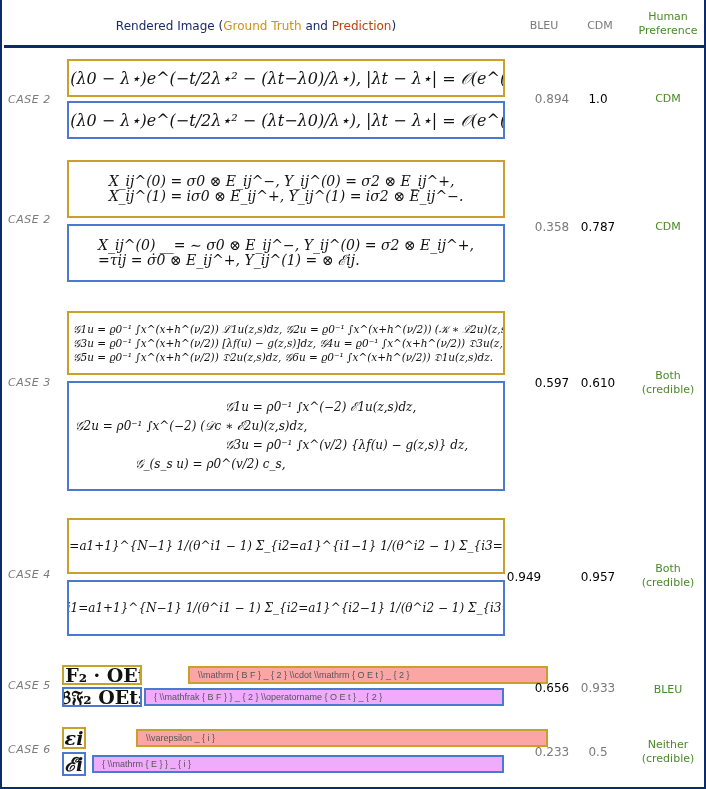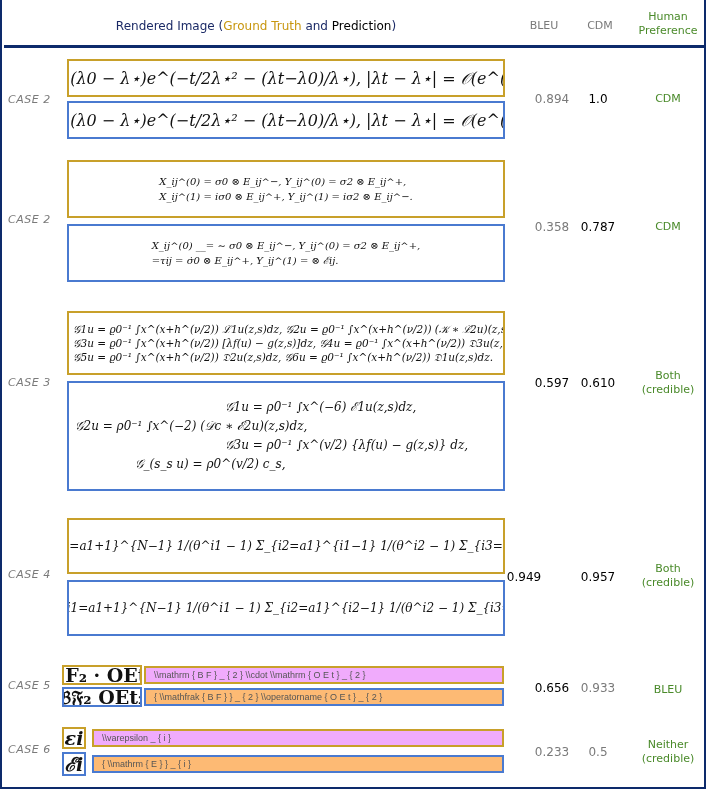--- a/index.html
+++ b/index.html
@@ -2,43 +2,43 @@
 <html><head>
 <meta charset="utf-8">
 <style>
   * { box-sizing: border-box; margin: 0; padding: 0; }
   body { width: 706px; height: 789px; background: #ffffff; font-family: "DejaVu Sans", sans-serif; overflow: hidden; }
   .frame { position: absolute; left: 0; top: 0; width: 706px; height: 789px; border: 2px solid #0d2a6b; border-top: none; }
   .header { position: absolute; left: 0; top: 0; width: 704px; height: 46px; }
   .header-rule { position: absolute; left: 4px; top: 45px; width: 700px; height: 3px; background: #0d2a6b; }
   .hdr-title { position: absolute; left: 0; width: 512px; top: 19px; text-align: center; font-size: 12px; color: #1b2a66; font-family: "DejaVu Sans", sans-serif; }
   .gt { color: #c8960e; }
-  .pr { color: #000000; margin-top: 48px; }
+  .pr { color: #c2410c; margin-top: 48px; }
   .hdr-col { position: absolute; font-size: 11px; text-align: center; }
   .hdr-bleu { left: 524px; top: 19px; width: 40px; color: #7a7a7a; }
   .hdr-cdm { left: 580px; top: 19px; width: 40px; color: #7a7a7a; }
   .hdr-pref { left: 630px; top: 10px; width: 76px; color: #4a8a2a; line-height: 14px; }
 
   .case-label { position: absolute; left: 8px; width: 55px; font-size: 11px; color: #7a7a7a; letter-spacing: 0.5px; font-style: italic; }
   .box { position: absolute; border: 2px solid; background: #fff; display: flex; align-items: center; justify-content: center; font-family: "DejaVu Serif", serif; color: #111; overflow: hidden; white-space: nowrap; }
   .box.gt-b { border-color: #c8a02a; }
   .box.pr-b { border-color: #4a7ad0; }
   .metric { position: absolute; font-size: 12px; text-align: center; width: 50px; }
   .m-grey { color: #7a7a7a; }
   .m-green { color: #000000; }
   .pref { position: absolute; width: 76px; text-align: center; font-size: 11px; color: #4a8a2a; line-height: 14px; }
 
   .eq1 { font-size: 16px; font-style: italic; }
-  .eq2 { font-size: 10px; font-style: italic; line-height: 15px; text-align: left; }
+  .eq2 { font-size: 14px; font-style: italic; line-height: 15px; text-align: left; }
   .eq3 { font-size: 10.5px; font-style: italic; line-height: 14px; text-align: left; }
   .eq4 { font-size: 15px; font-style: italic; }
   .small-math { font-size: 19px; font-weight: bold; padding: 0 2px; }
   .code-bar { position: absolute; border: 2px solid; font-size: 9px; color: #555; font-family: "Liberation Sans", sans-serif; padding-left: 8px; display: flex; align-items: center; white-space: nowrap; overflow: hidden; }
-  .code-gt { background: #f0abfc; border-color: #c8a02a; }
-  .code-pr { background: #fdba74; border-color: #4a7ad0; text-align: right; }
+  .code-gt { background: #fca5a5; border-color: #c8a02a; margin-left: 44px; }
+  .code-pr { background: #f0abfc; border-color: #4a7ad0; text-align: right; }
   .line { display: block; }
 </style>
 </head>
 <body>
 
 <div class="frame"></div>
 
 <div class="header">
   <div class="hdr-title">
     <span>Rendered Image (</span><span class="gt">Ground Truth</span><span> and </span><span class="pr">Prediction</span><span>)</span>
@@ -83,21 +83,21 @@
 <div class="case-label" style="top:376px">CASE 3</div>
 <div class="box gt-b eq3" style="left:67px;top:311px;width:438px;height:64px;justify-content:flex-start;padding-left:4px">
   <div>
     <span class="line">𝒢1u = ϱ0⁻¹ ∫x^(x+h^(ν/2)) ℒ1u(z,s)dz,            𝒢2u = ϱ0⁻¹ ∫x^(x+h^(ν/2)) (𝒦 ∗ ℒ2u)(z,s)dz,</span>
     <span class="line">𝒢3u = ϱ0⁻¹ ∫x^(x+h^(ν/2)) [λf(u) − g(z,s)]dz,   𝒢4u = ϱ0⁻¹ ∫x^(x+h^(ν/2)) 𝔇3u(z,s)dz,</span>
     <span class="line">𝒢5u = ϱ0⁻¹ ∫x^(x+h^(ν/2)) 𝔇2u(z,s)dz,            𝒢6u = ϱ0⁻¹ ∫x^(x+h^(ν/2)) 𝔇1u(z,s)dz.</span>
   </div>
 </div>
 <div class="box pr-b eq3" style="left:67px;top:381px;width:438px;height:110px;font-size:12px;line-height:19px">
   <div style="width:100%;padding:0 6px">
-    <span class="line" style="padding-left:150px">𝒢1u = ρ0⁻¹ ∫x^(−6) ℰ1u(z,s)dz,</span>
+    <span class="line" style="padding-left:150px">𝒢1u = ρ0⁻¹ ∫x^(−2) ℰ1u(z,s)dz,</span>
     <span class="line">𝒢2u = ρ0⁻¹ ∫x^(−2) (𝒟c ∗ ℰ2u)(z,s)dz,</span>
     <span class="line" style="padding-left:150px">𝒢3u = ρ0⁻¹ ∫x^(v/2) {λf(u) − g(z,s)} dz,</span>
     <span class="line" style="padding-left:60px">𝒢_(s_s u) = ρ0^(v/2) c_s,</span>
   </div>
 </div>
 <div class="metric m-green" style="left:527px;top:376px">0.597</div>
 <div class="metric m-green" style="left:573px;top:376px">0.610</div>
 <div class="pref" style="left:630px;top:369px">
   <span class="line">Both</span>
   <span class="line">(credible)</span>

